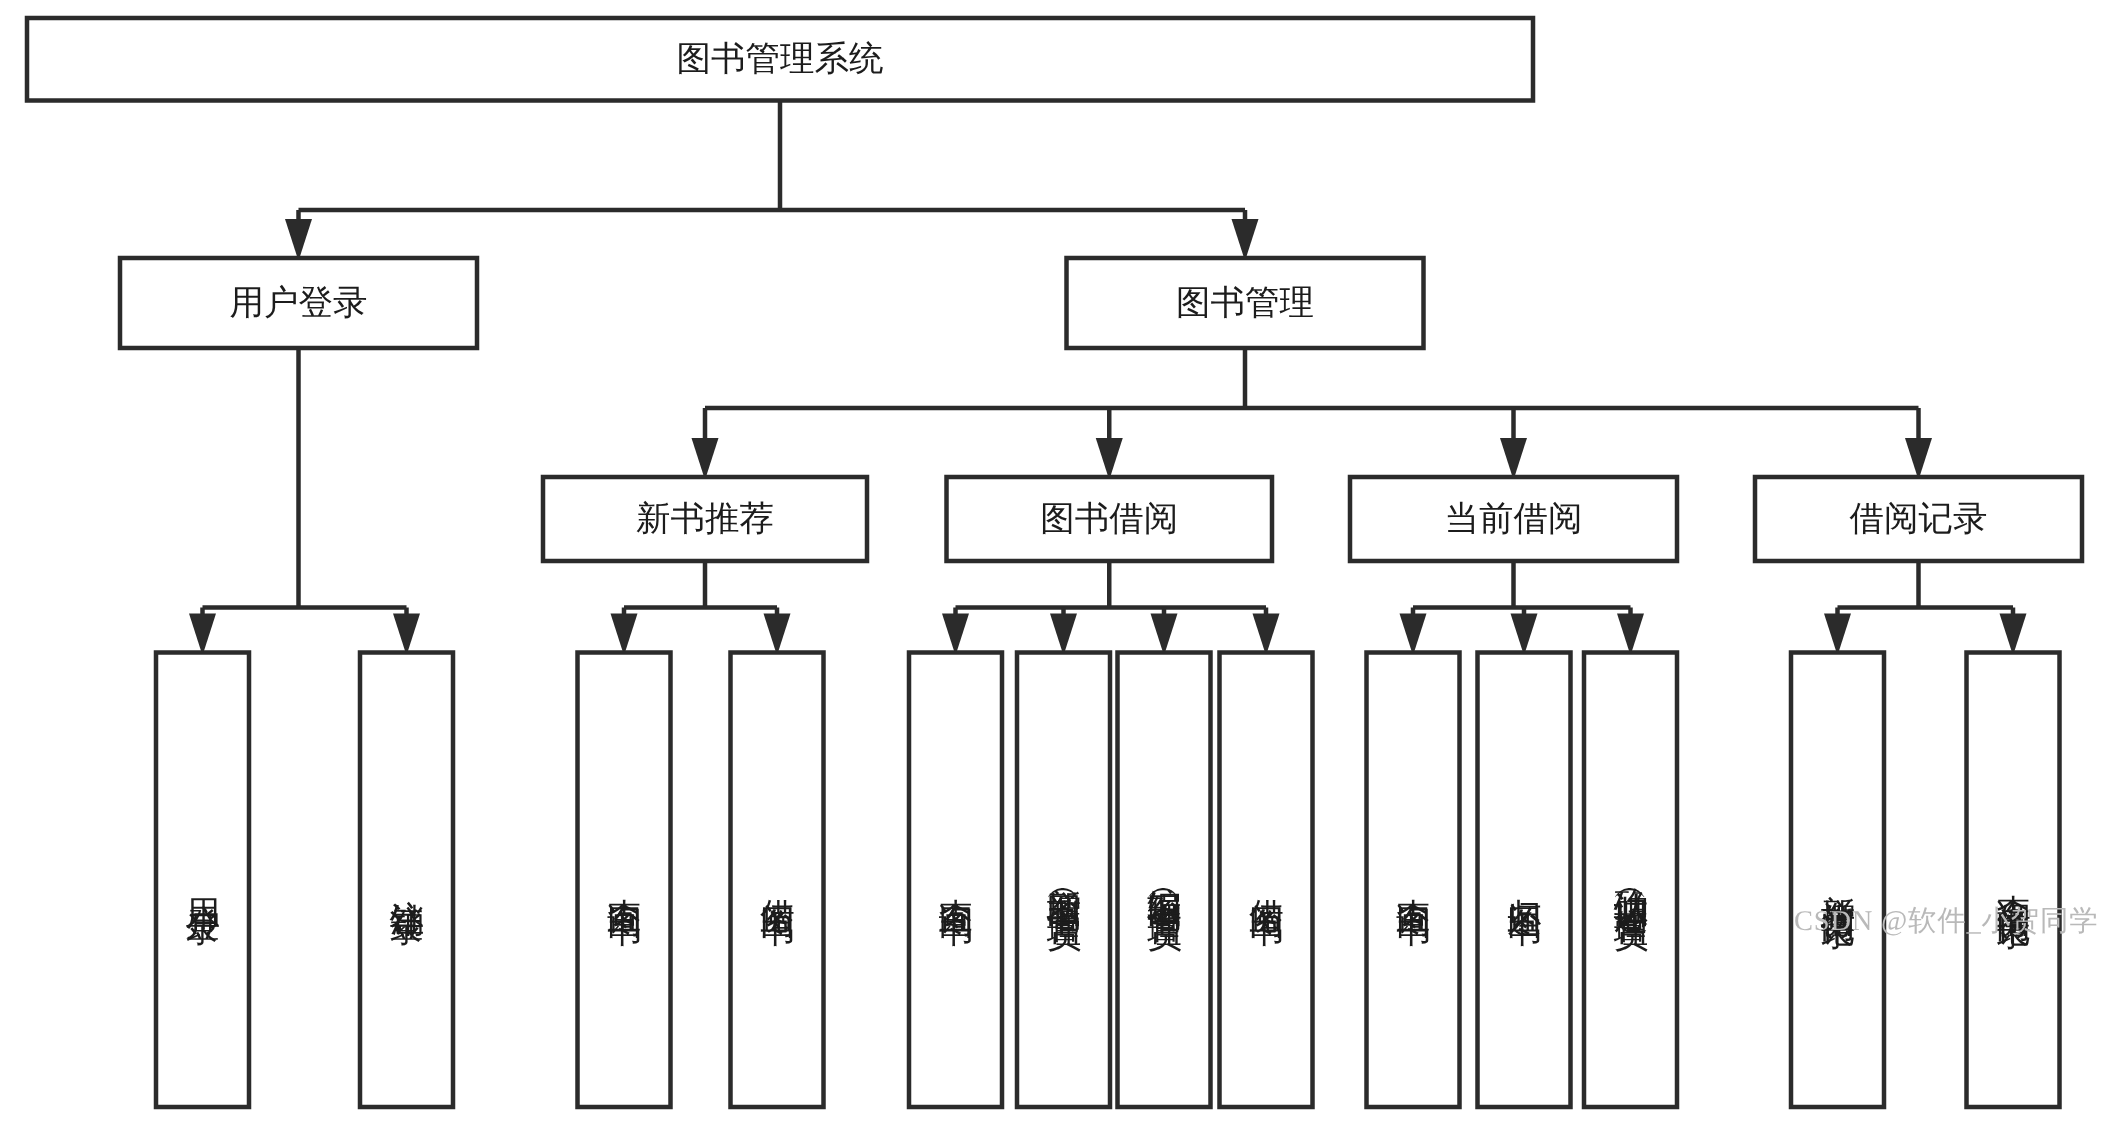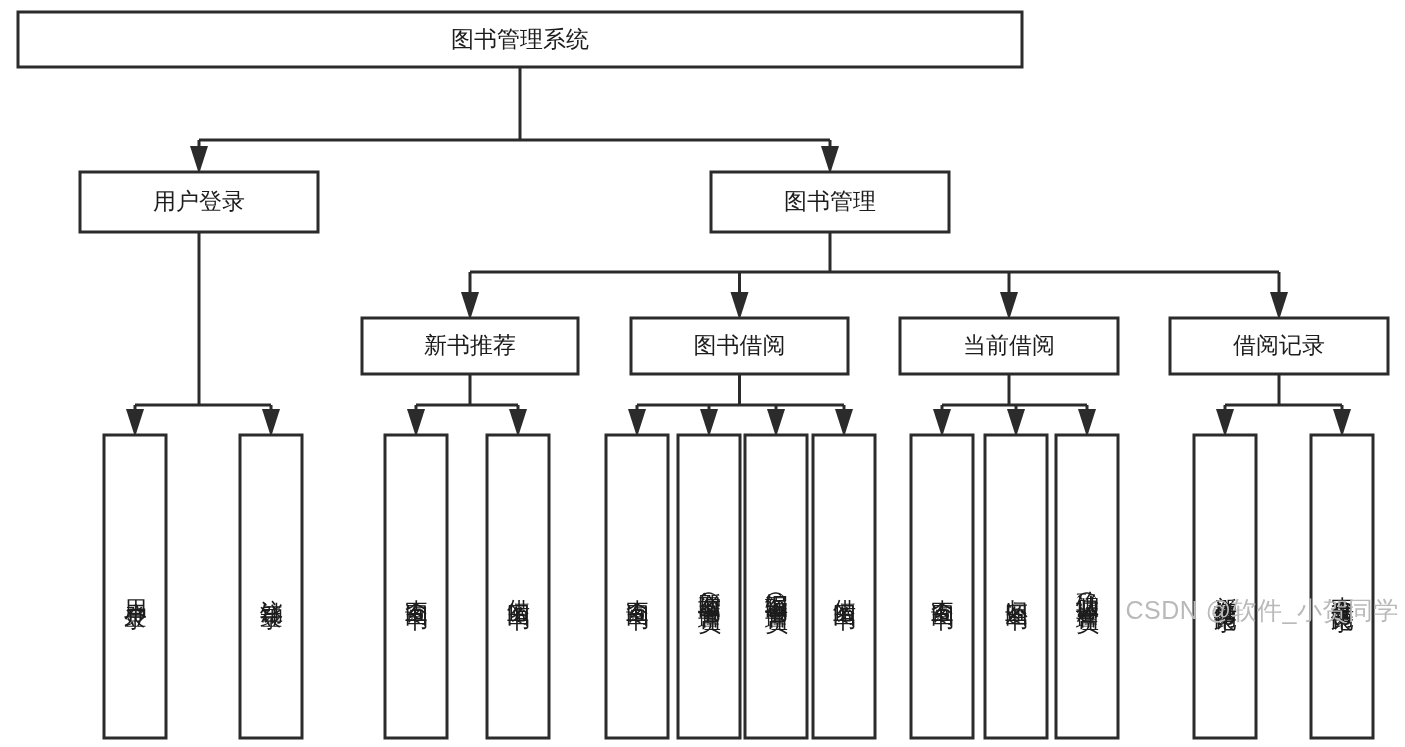--- a/index.html
+++ b/index.html
@@ -60,22 +60,22 @@
     display: flex;
     align-items: center;
     justify-content: center;
     white-space: nowrap;
     user-select: none;
   }
   .watermark {
     position: absolute;
     right: 6px;
     bottom: 6px;
-    font-family: Liberation Sans, sans-serif;
-    font-size: 25px;
+    font-family: Liberation Serif, serif;
+    font-size: 19px;
     color: #b9b9b9;
     letter-spacing: 0.5px;
     white-space: nowrap;
     pointer-events: none;
   }
 </style>
 </head>
 <body>
 
 <div id="diagram-root">

